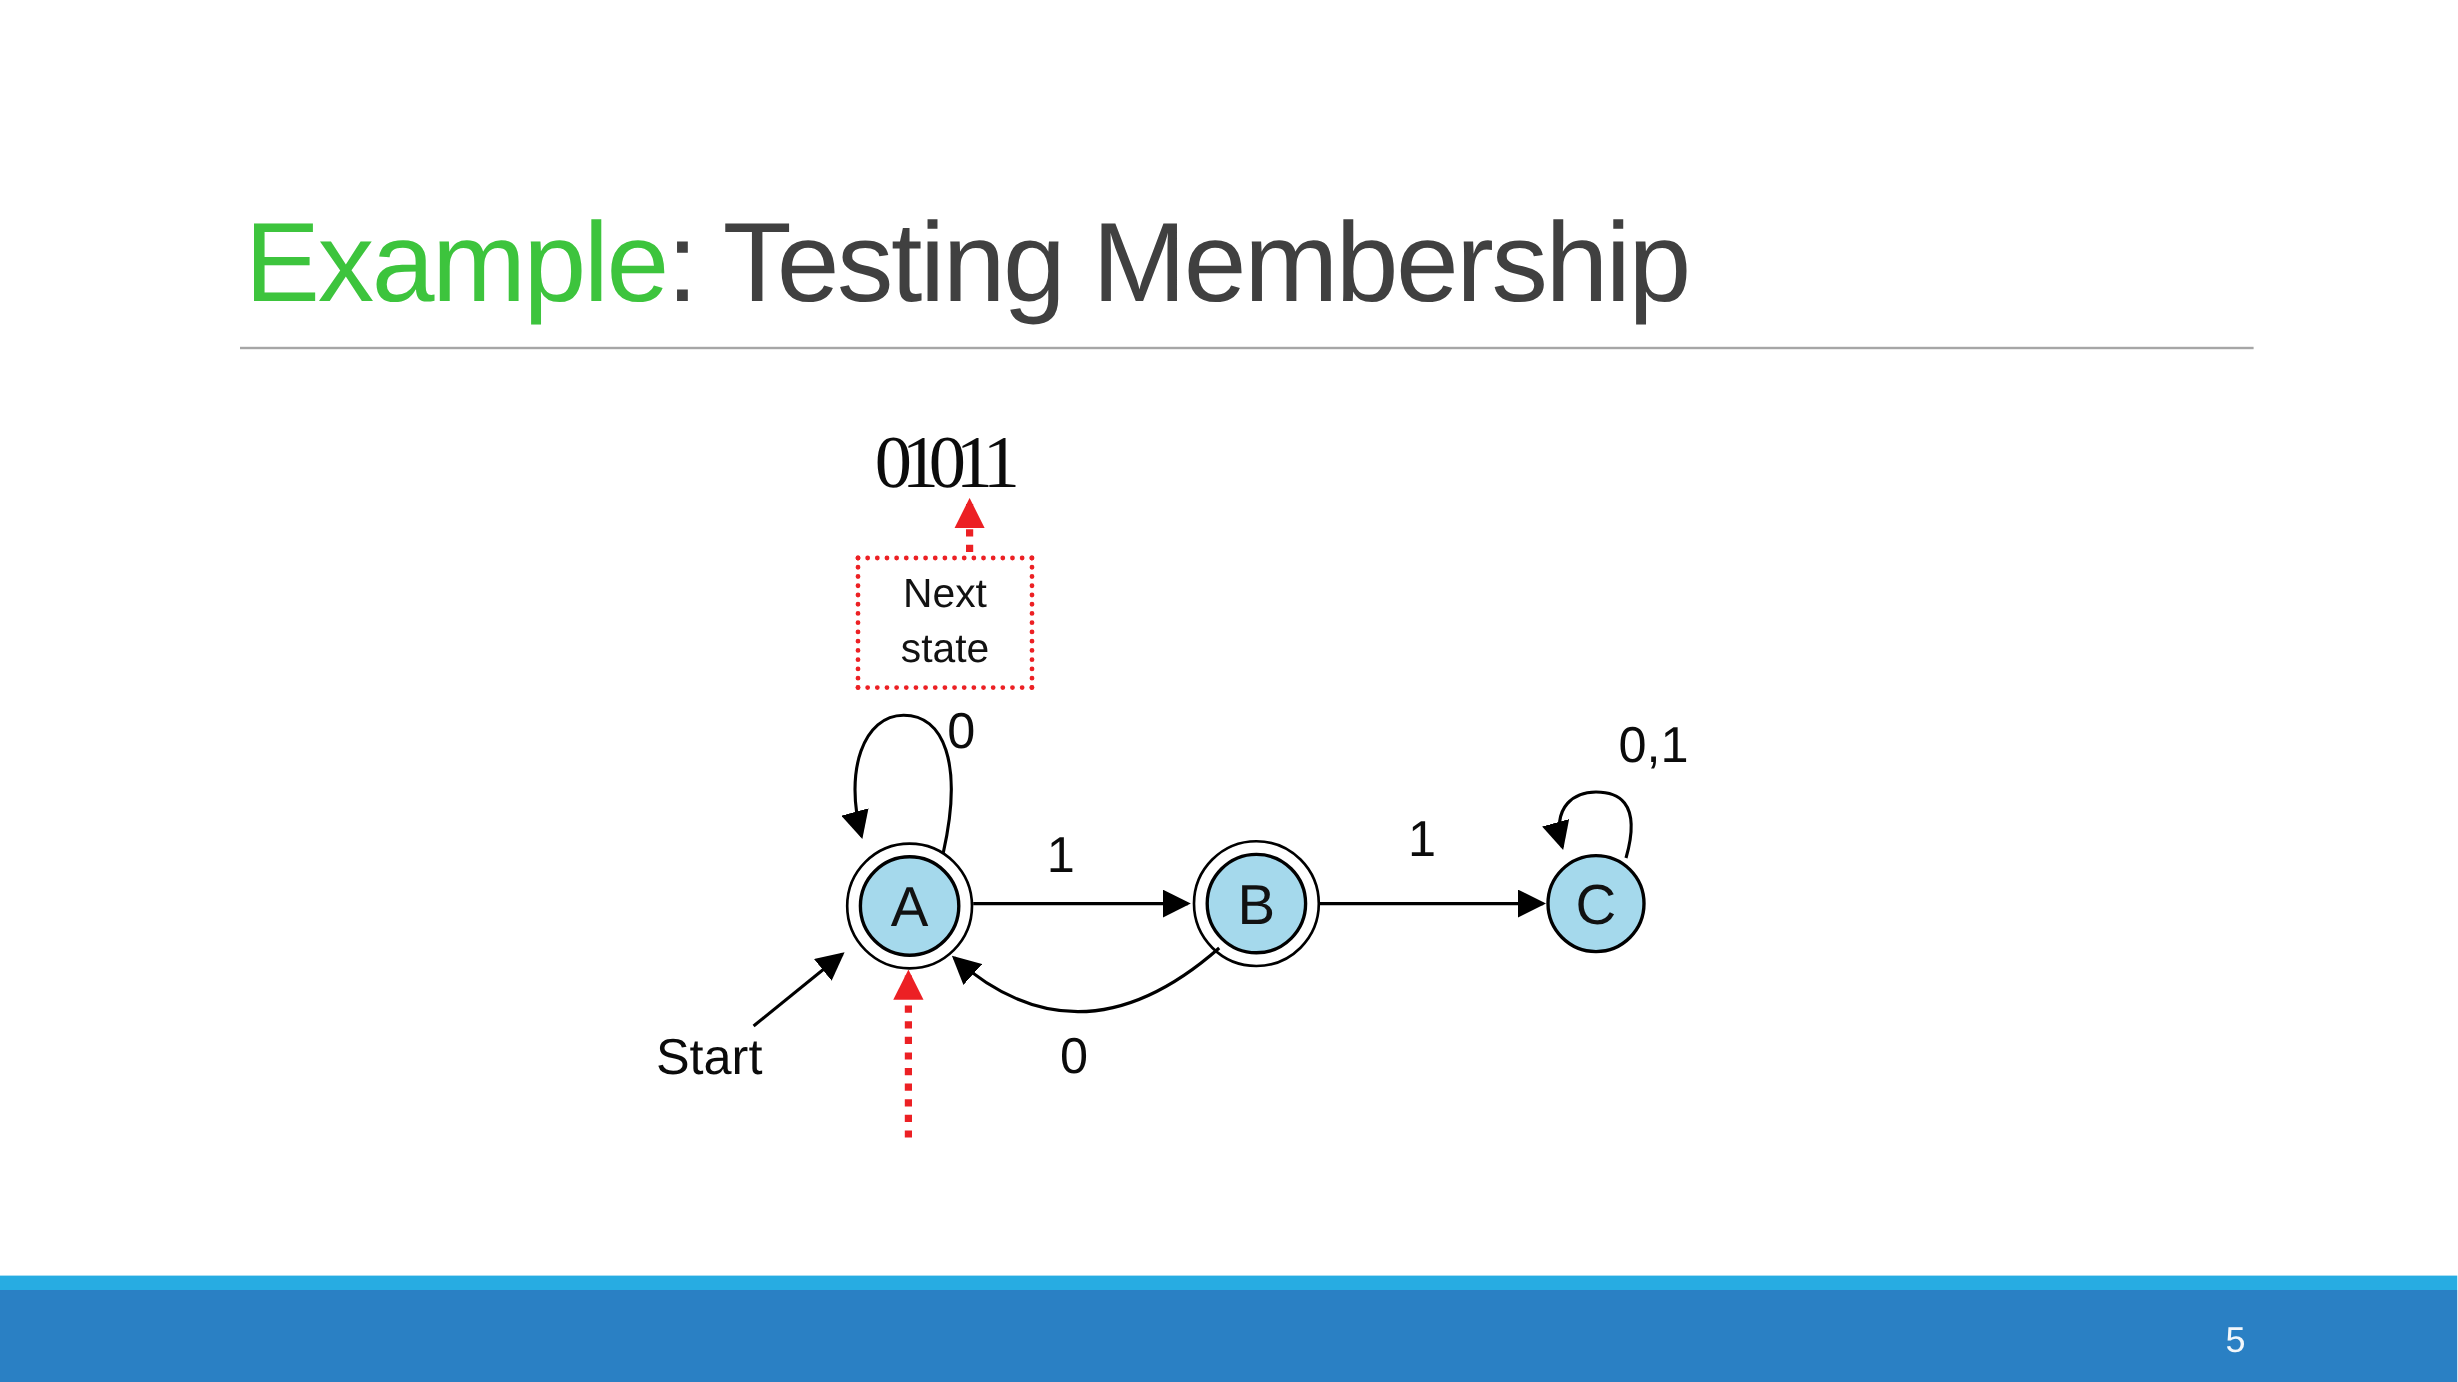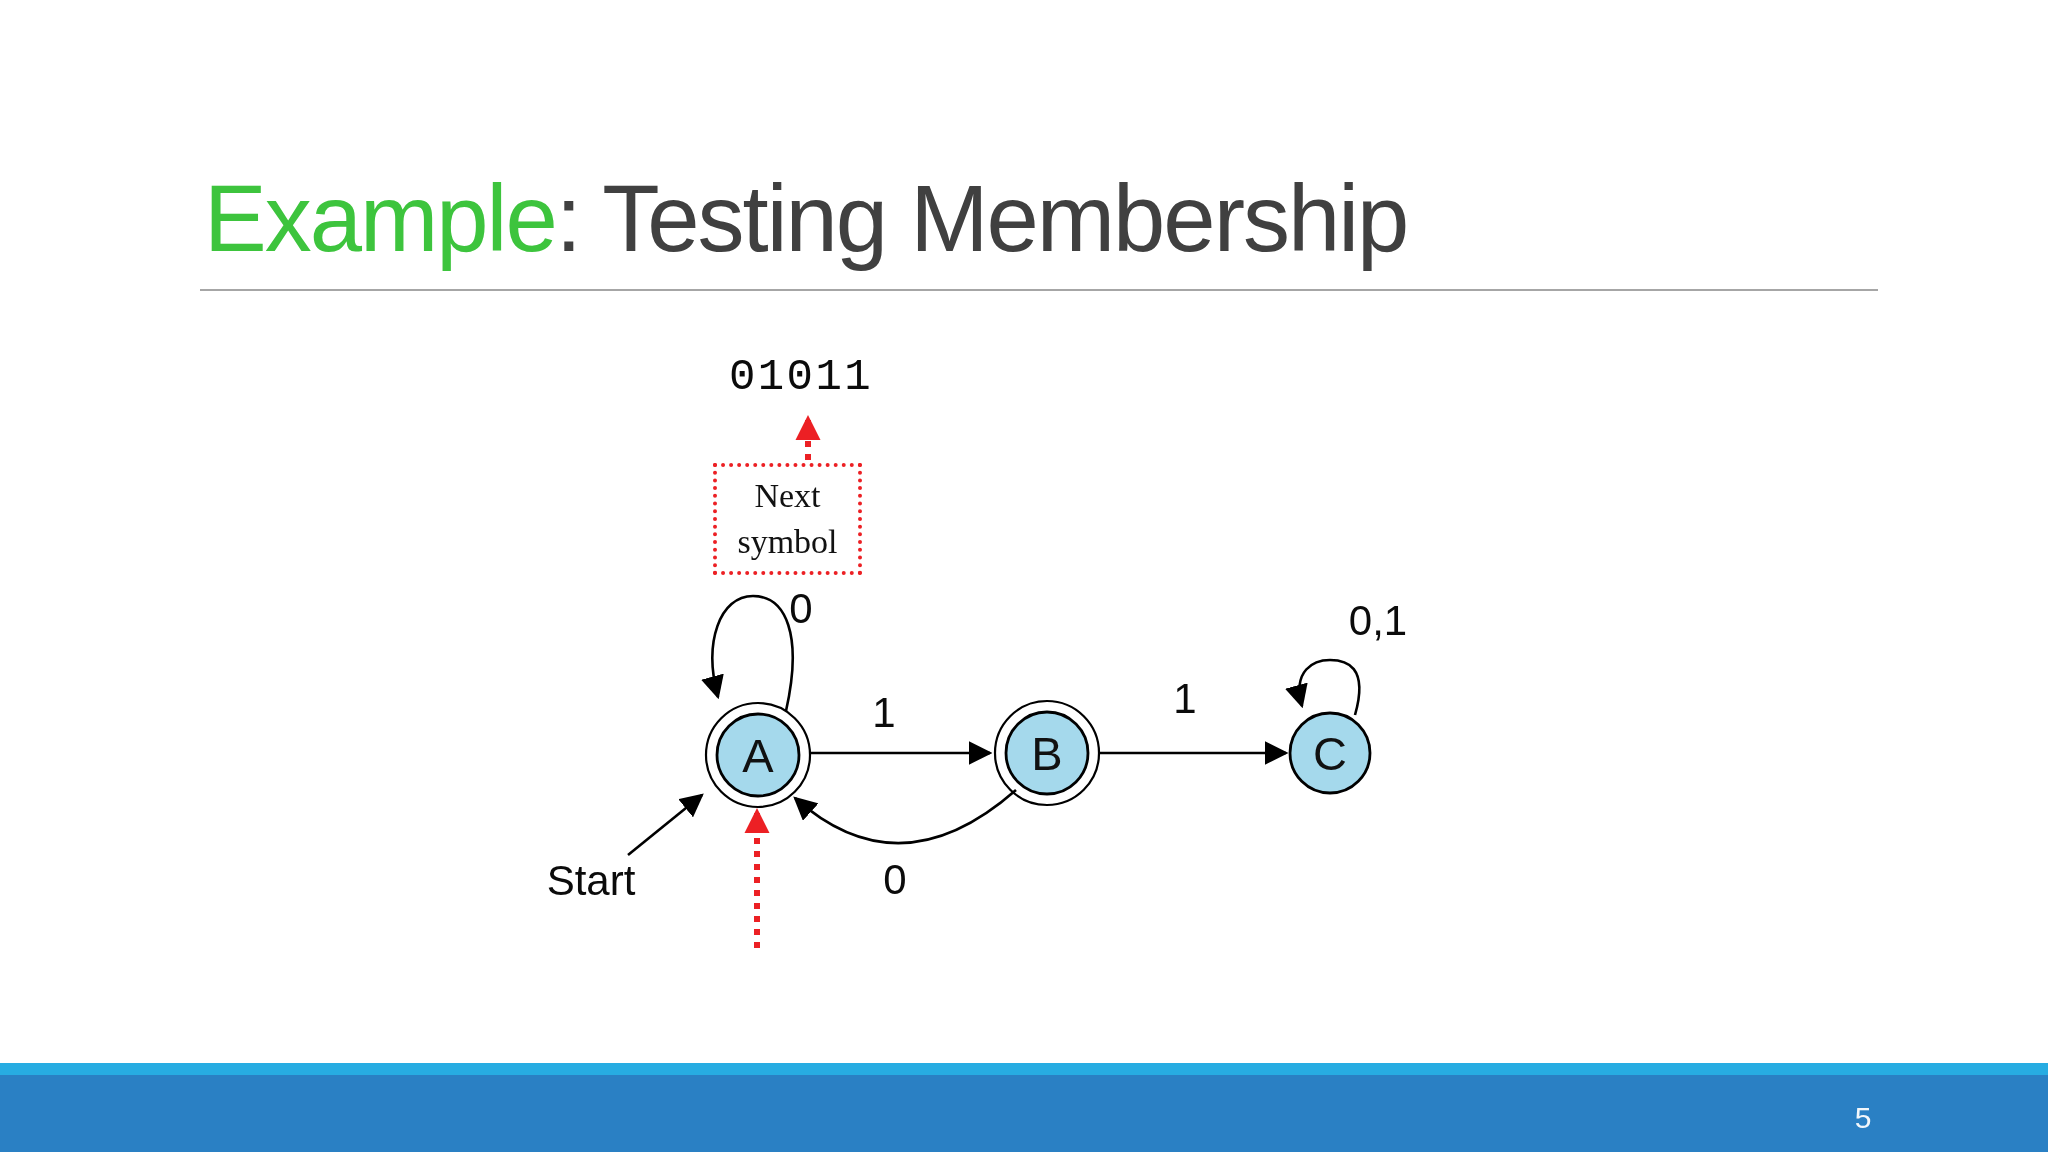--- a/index.html
+++ b/index.html
@@ -28,32 +28,32 @@
     letter-spacing:-2px;white-space:nowrap;
   }
   .slide-title .hl{color:var(--accent-green,#3dc43d);}
   .slide-title .rest{color:var(--title-gray,#404040);}
   .title-underline{
     position:absolute;left:200px;top:289px;width:1678px;height:2px;
     background:var(--underline-gray,#a6a6a6);
   }
   .input-string{
     position:absolute;left:729px;top:355px;
-    font-family:Liberation Mono, monospace;
-    font-size:44px;line-height:1;letter-spacing:-12px;
+    font-family:Liberation Serif, serif;
+    font-size:62px;line-height:1;letter-spacing:-12px;
     color:#0b0b0b;white-space:pre;
   }
   .red-box{
     position:absolute;
     border:4px dotted var(--annotation-red,#ec2024);
     display:flex;flex-direction:column;align-items:center;justify-content:center;
     font-size:34px;line-height:1.35;color:#121212;text-align:center;
     background:transparent;
   }
-  .next-symbol-box{left:713px;top:463px;width:149px;height:112px;font-family:Liberation Serif, serif;}
+  .next-symbol-box{left:713px;top:463px;width:149px;height:112px;}
   .current-state-box{left:663px;top:950px;width:155px;height:108px;}
   .diagram-svg{position:absolute;left:0;top:0;pointer-events:none;}
   .edge{stroke:var(--ink,#000);stroke-width:2.6;fill:none;}
   .ring{stroke:var(--ink,#000);stroke-width:2.2;fill:none;}
   .state{stroke:var(--ink,#000);stroke-width:2.8;}
   .red-arrow{stroke:var(--annotation-red,#ec2024);stroke-width:6;fill:none;
              stroke-dasharray:6 7;stroke-linecap:butt;}
   .edge-label{font-family:"Liberation Sans",sans-serif;font-size:42px;fill:#0b0b0b;text-anchor:middle;}
   .state-label{font-family:"Liberation Sans",sans-serif;font-size:47px;fill:#111111;text-anchor:middle;}
   .arrowhead{fill:var(--ink,#000);}
@@ -116,21 +116,21 @@
     <text class="edge-label" x="884" y="727">1</text>
     <text class="edge-label" x="1185" y="713">1</text>
     <text class="edge-label" x="895" y="894">0</text>
     <text class="edge-label" x="1378" y="635">0,1</text>
 
     <text class="edge-label" x="591" y="895">Start</text>
   </svg>
 
   <div class="red-box next-symbol-box">
     <div>Next</div>
-    <div>symbol</div>
+    <div>state</div>
   </div>
 
 
   <div class="footer-accent"></div>
   <div class="footer-bar"></div>
   <div class="page-number">5</div>
 
 </div>
 
 </body></html>

